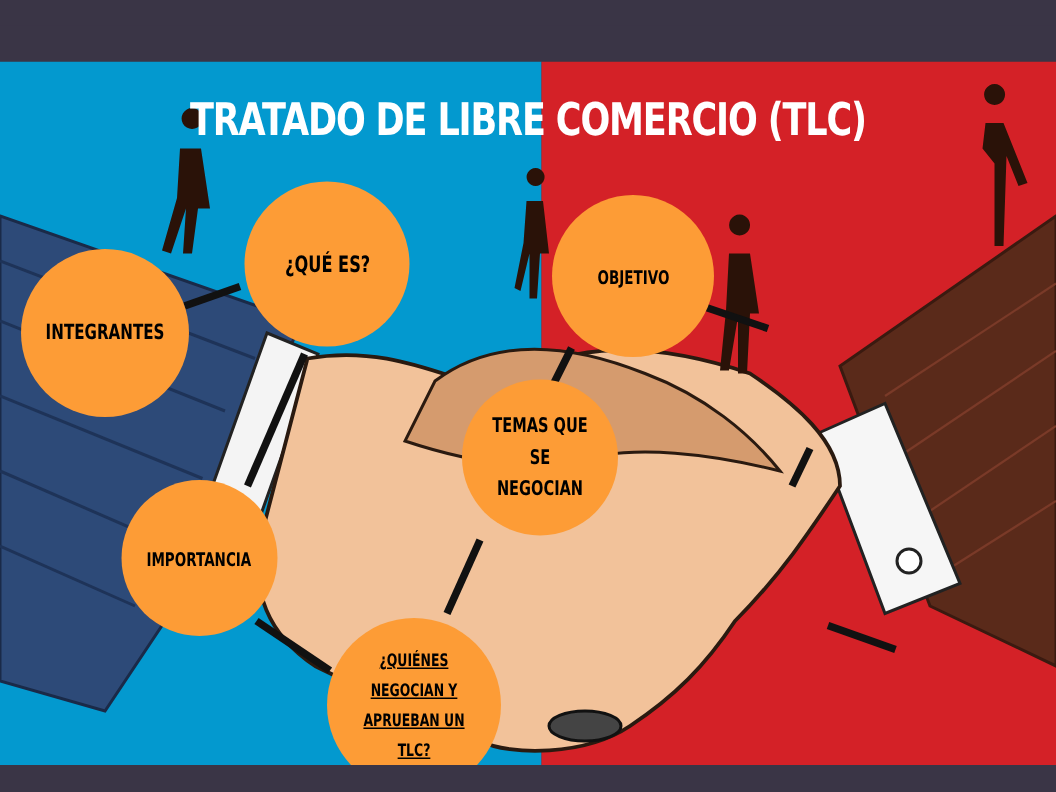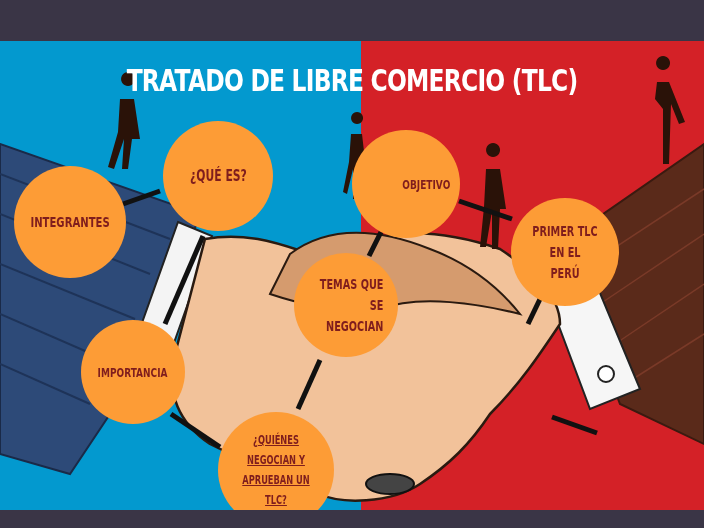--- a/index.html
+++ b/index.html
@@ -4,21 +4,21 @@
 <style>
   html,body{margin:0;padding:0;}
   body{width:704px;height:528px;overflow:hidden;position:relative;background:#3a3546;font-family:"Liberation Sans",sans-serif;}
   .topbar{position:absolute;left:0;top:0;width:704px;height:17px;background:#3a3546;}
   .bottombar{position:absolute;left:0;top:510px;width:704px;height:18px;background:#3a3546;}
   .canvas{position:absolute;left:0;top:17px;width:704px;height:493px;overflow:hidden;margin-top:24px;}
   .bg-left{position:absolute;left:0;top:0;width:361px;height:100%;background:#0399cf;}
   .bg-right{position:absolute;left:361px;top:0;width:343px;height:100%;background:#d42127;}
   svg.art{position:absolute;left:0;top:0;}
   .title{position:absolute;top:22px;left:0;width:704px;text-align:center;color:#fff;font-family:"DejaVu Sans",sans-serif;font-weight:bold;font-size:30px;letter-spacing:-1px;transform:scaleX(0.78);transform-origin:center;}
-  .node{position:absolute;border-radius:50%;background:#fd9c36;display:flex;align-items:center;justify-content:center;text-align:center;color:#7f1d1d;font-family:"DejaVu Sans",sans-serif;font-weight:bold;cursor:pointer;}
+  .node{position:absolute;border-radius:50%;background:#fd9c36;display:flex;align-items:center;justify-content:center;text-align:center;color:#000000;font-family:"DejaVu Sans",sans-serif;font-weight:bold;cursor:pointer;}
   .node span{display:block;transform:scaleX(0.72);font-size:12.5px;line-height:19px;white-space:pre-line;}
   .date{position:absolute;left:600px;top:485px;color:#2a1e18;font-family:"DejaVu Sans",sans-serif;font-weight:bold;font-size:17px;transform:scaleX(0.72);transform-origin:left;}
 </style>
 </head>
 <body>
 
 <div class="topbar"></div>
 
 <div class="canvas">
   <div class="bg-left"></div>
@@ -72,28 +72,24 @@
   </svg>
 
   <div class="title">TRATADO DE LIBRE COMERCIO (TLC)</div>
 
   <div class="node" style="left:163px;top:80px;width:110px;height:110px;">
       <span style="font-size:15px;">¿QUÉ ES?</span>
     </div>
   <div class="node" style="left:14px;top:125px;width:112px;height:112px;">
       <span style="font-size:14px;">INTEGRANTES</span>
     </div>
-  <div class="node" style="left:352px;top:89px;width:108px;height:108px;justify-content:flex-end;">
+  <div class="node" style="left:368px;top:89px;width:108px;height:108px;">
       <span>OBJETIVO</span>
     </div>
-  <div class="node" style="left:511px;top:157px;width:108px;height:108px;">
-      <span style="font-size:13.5px;line-height:21px;">PRIMER TLC EN EL
-PERÚ</span>
-    </div>
-  <div class="node" style="left:294px;top:212px;width:104px;height:104px;text-align:right;">
+  <div class="node" style="left:308px;top:212px;width:104px;height:104px;">
       <span style="font-size:13.5px;line-height:21px;">TEMAS QUE SE
 NEGOCIAN</span>
     </div>
   <div class="node" style="left:81px;top:279px;width:104px;height:104px;text-align:right;">
       <span>IMPORTANCIA</span>
     </div>
   <div class="node" style="left:218px;top:371px;width:116px;height:116px;text-decoration:underline;">
       <span style="font-size:11.5px;line-height:20px;">¿QUIÉNES NEGOCIAN Y
 APRUEBAN UN TLC?</span>
     </div>

